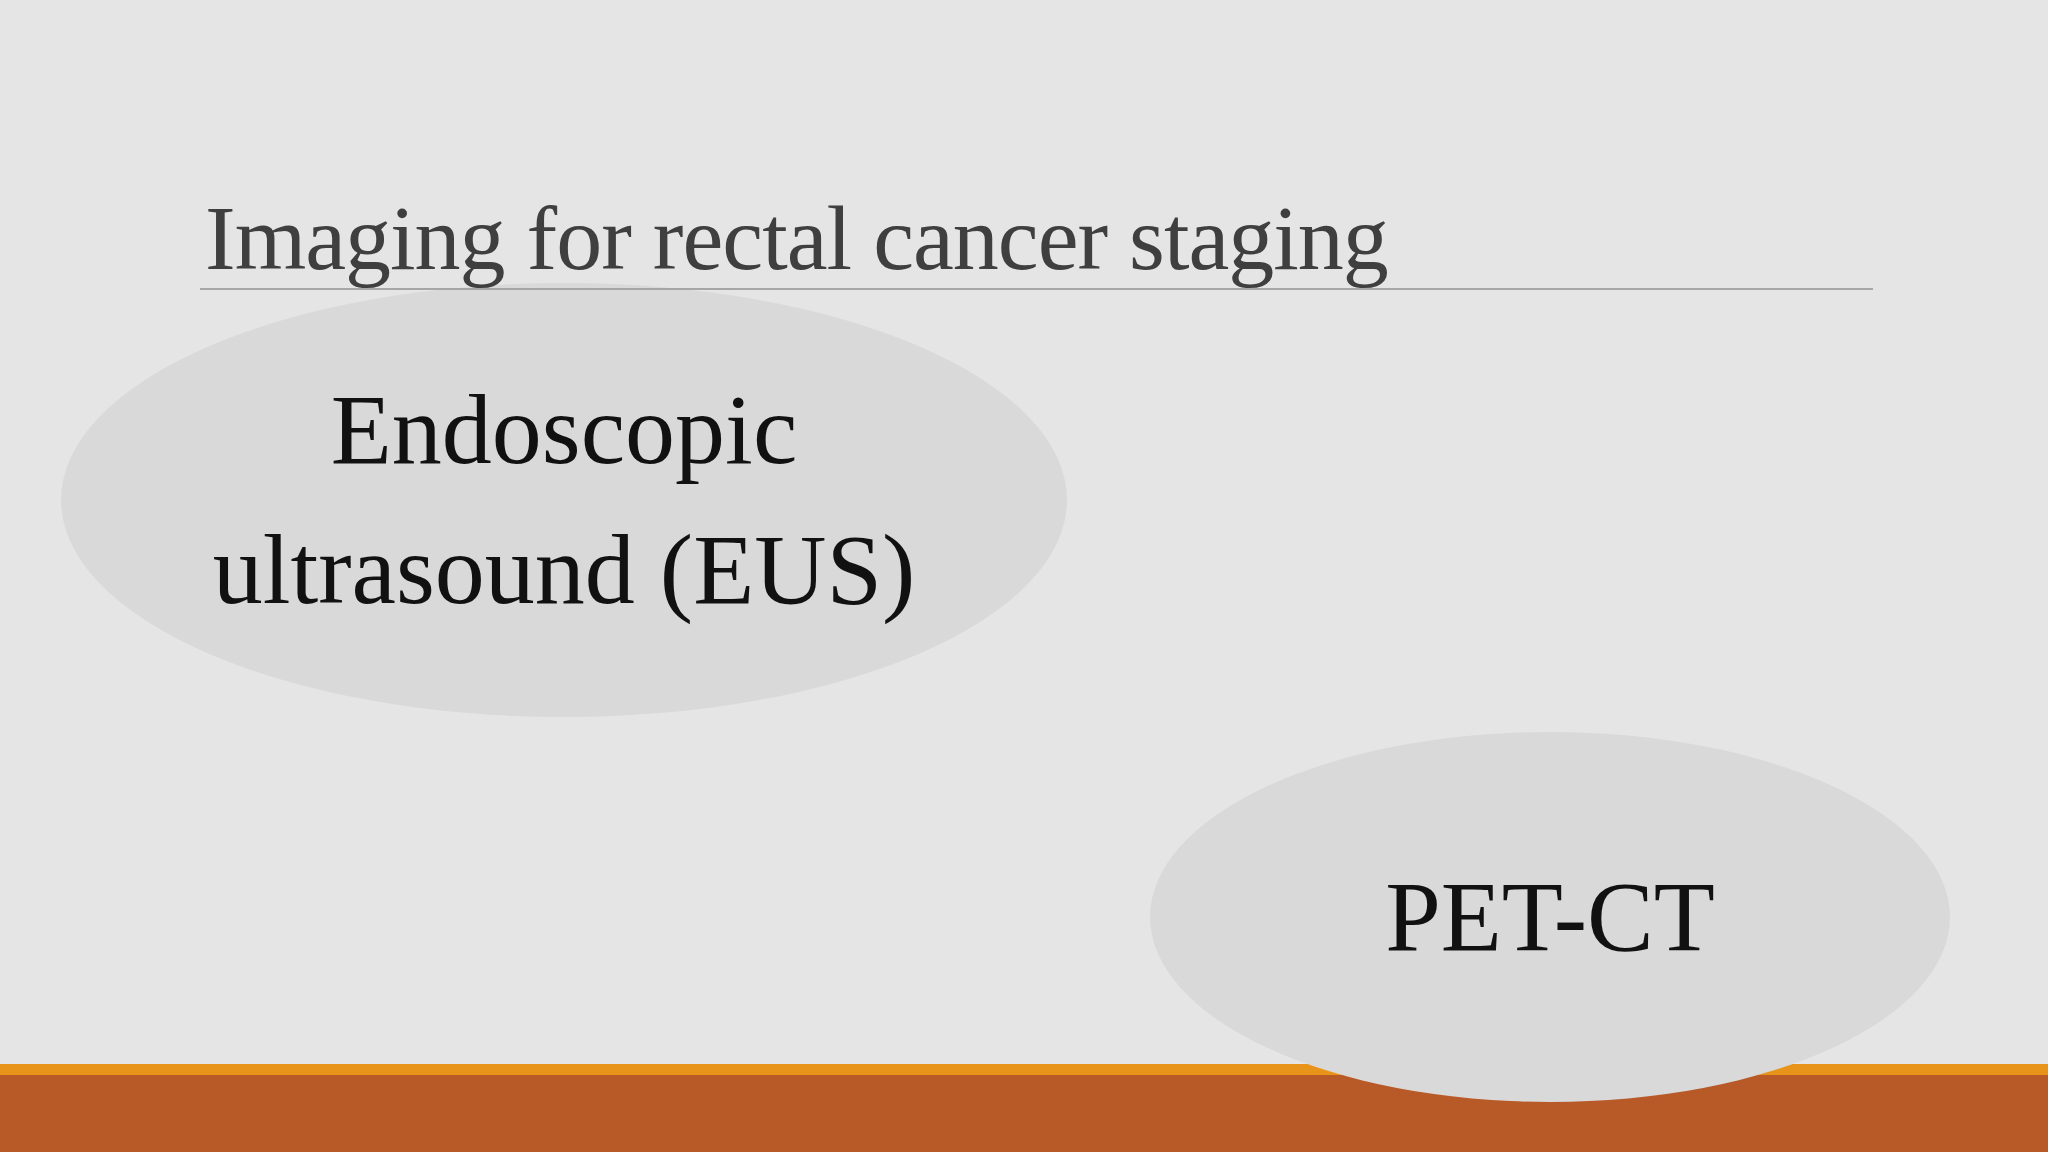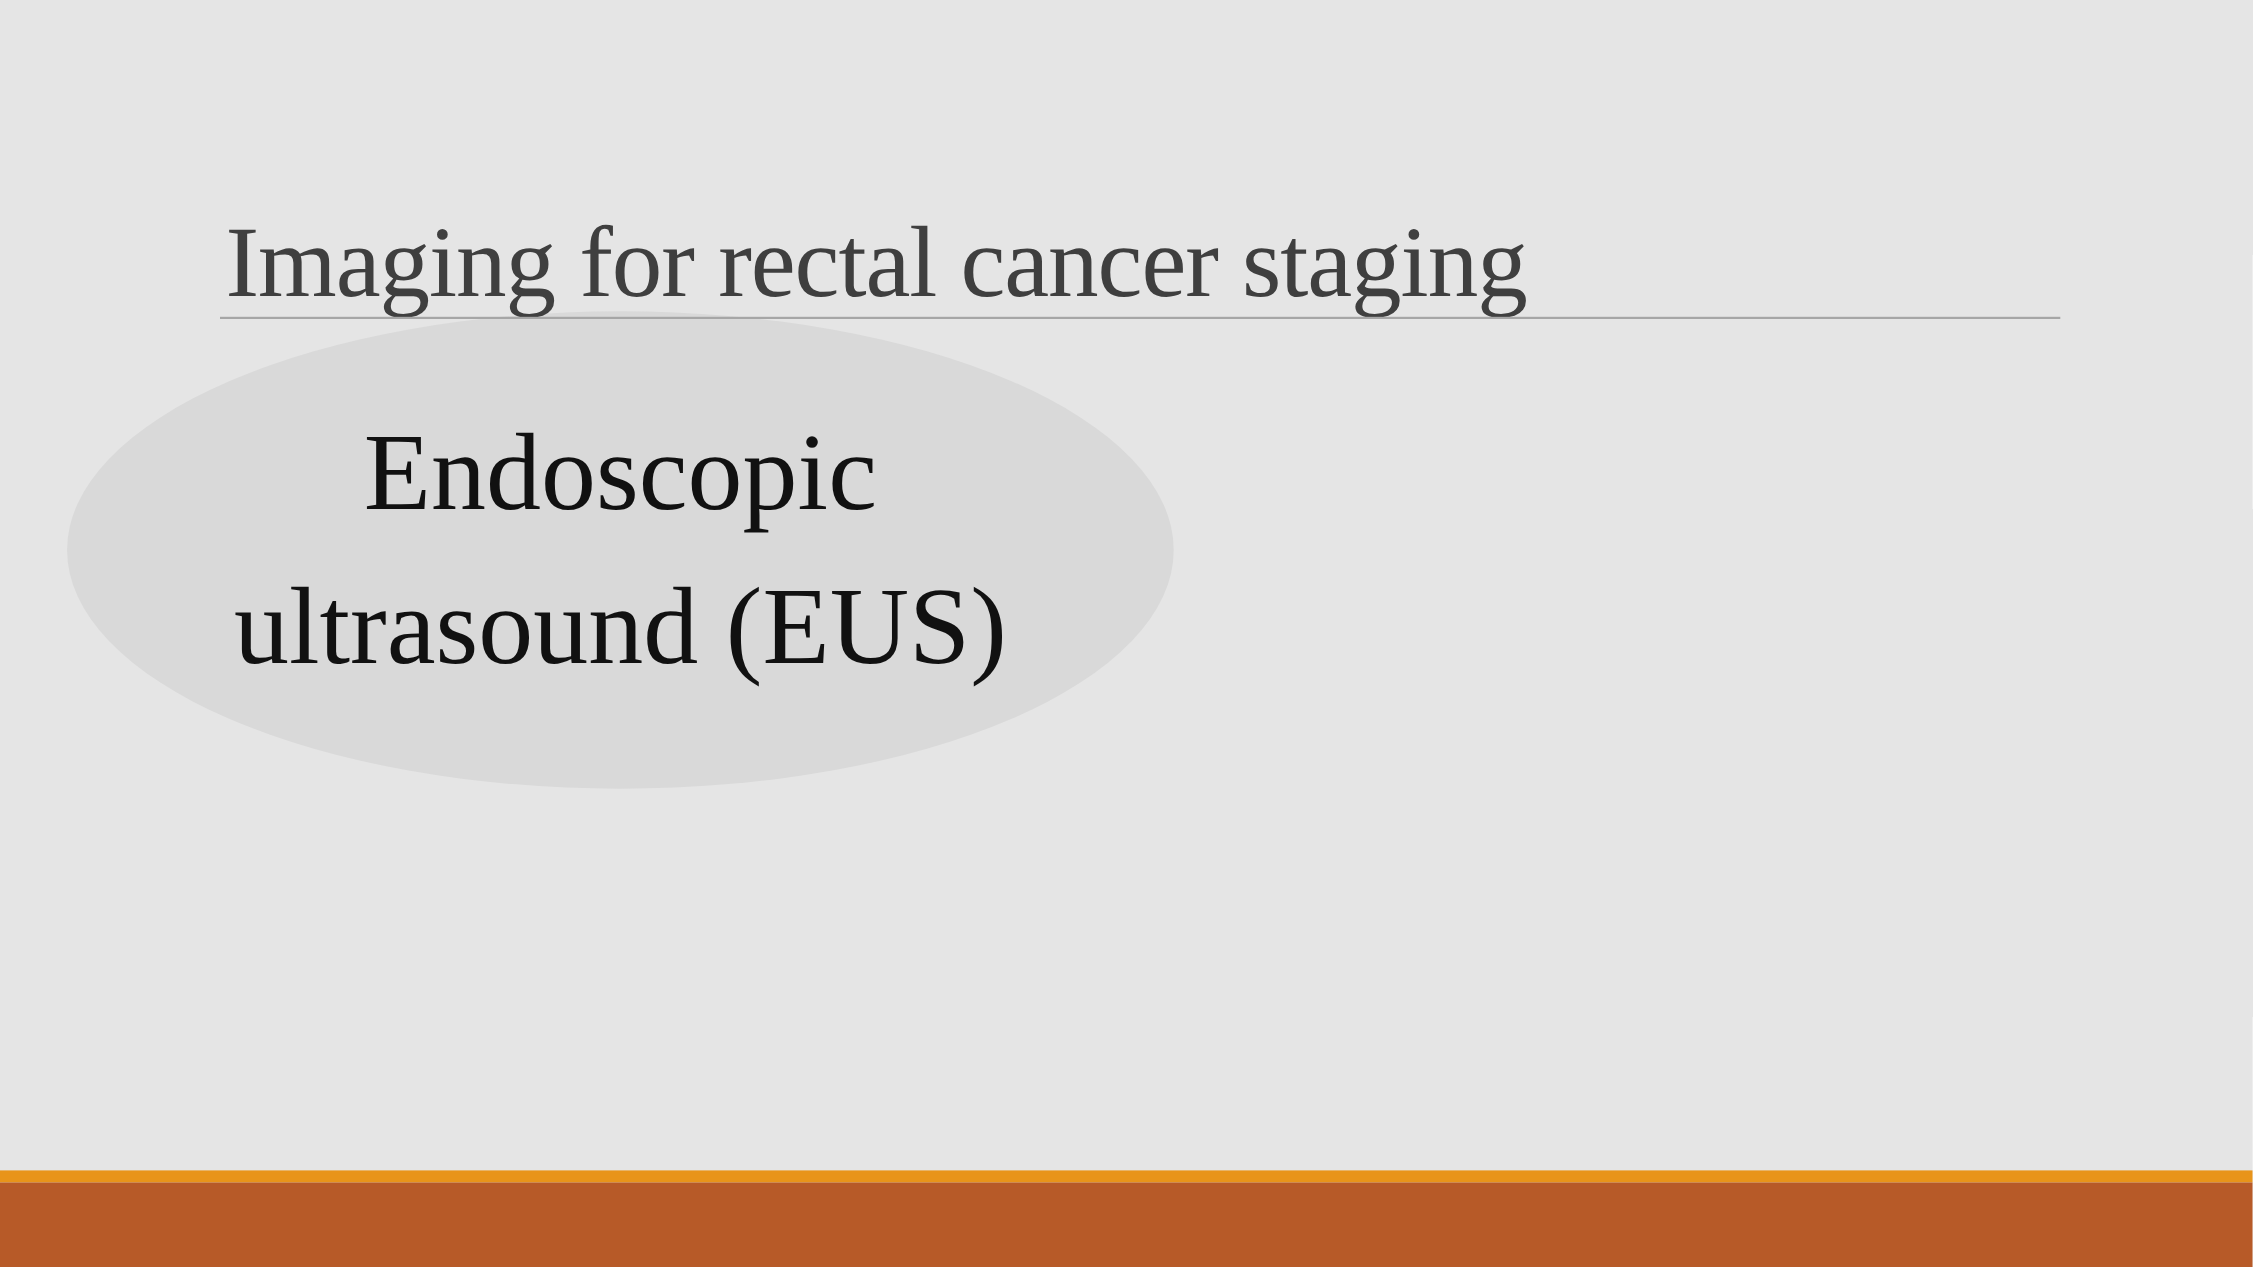--- a/index.html
+++ b/index.html
@@ -67,14 +67,17 @@
 
   <div class="slide-title">Imaging for rectal cancer staging</div>
   <div class="title-rule"></div>
 
   <div class="ellipse e-eus">
     <div class="ellipse-label">Endoscopic ultrasound (EUS)</div>
   </div>
 
 
 
+  <div class="ellipse e-petct">
+    <div class="ellipse-label">PET-CT</div>
+  </div>
 
 </div>
 
 </body></html>

